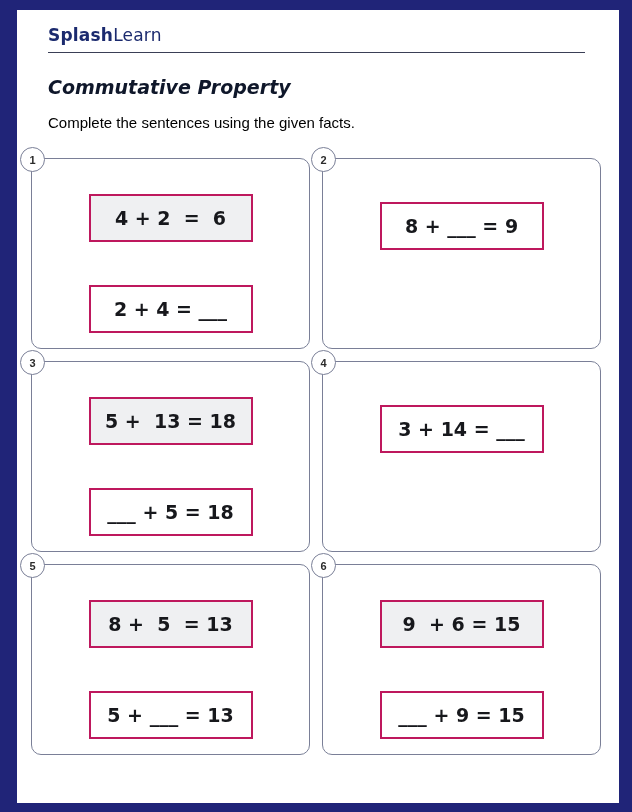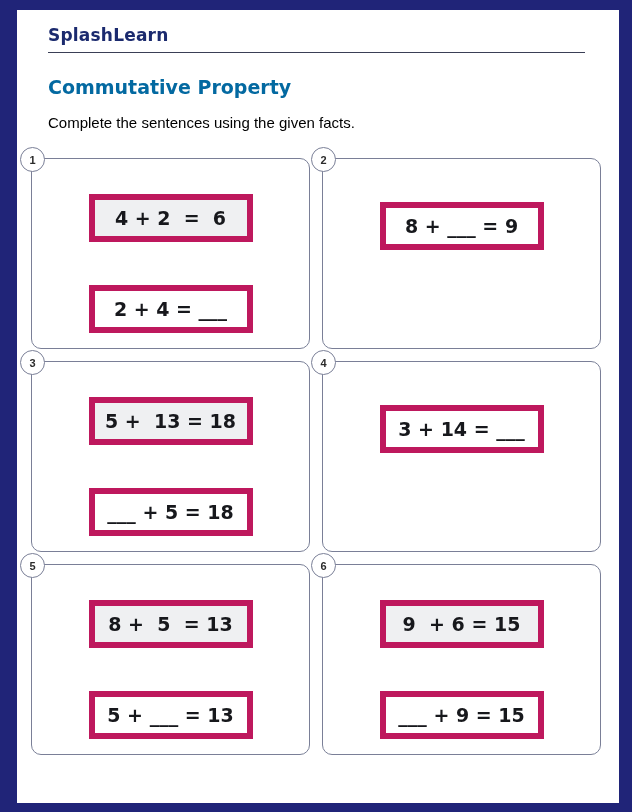--- a/index.html
+++ b/index.html
@@ -17,32 +17,33 @@
     overflow: hidden;
   }
   .header { margin-left: 17px; margin-right: 16px; }
   .logo {
     font-size: 17px;
     color: #1b2a6e;
     letter-spacing: 0.2px;
     font-family: "DejaVu Sans", sans-serif;
   }
   .logo .bold { font-weight: bold; text-align: right; }
-  .logo .light { font-weight: bold; }
+  .logo .light { font-weight: normal; }
   .rule {
     margin-top: 7px;
     border: none;
     border-top: 1px solid #3a3f56;
   }
   .title {
     margin-top: 23px;
     font-size: 19px;
     font-weight: bold;
-    color: #0369a1;
+    color: #0f172a;
     font-family: "DejaVu Sans", sans-serif;
+    font-style: italic;
   }
   .instruction {
     margin-top: 16px;
     font-size: 15px;
     color: #000000;
   }
   .grid {
     margin-top: 27px;
     display: grid;
     grid-template-columns: 1fr 1fr;
@@ -66,21 +67,21 @@
     align-items: center;
     justify-content: center;
     font-size: 11px;
     font-weight: bold;
     color: #2b2b2b;
   }
   .eq-box {
     width: 164px;
     height: 48px;
     margin: 0 auto;
-    border: 6px solid #be185d;
+    border: 2px solid #be185d;
     display: flex;
     align-items: center;
     justify-content: center;
     font-family: "DejaVu Sans", sans-serif;
     font-weight: bold;
     font-size: 19px;
     color: #17181c;
     white-space: pre;
   }
   .eq-fact { margin-top: 35px; background: #eff0f2; }

